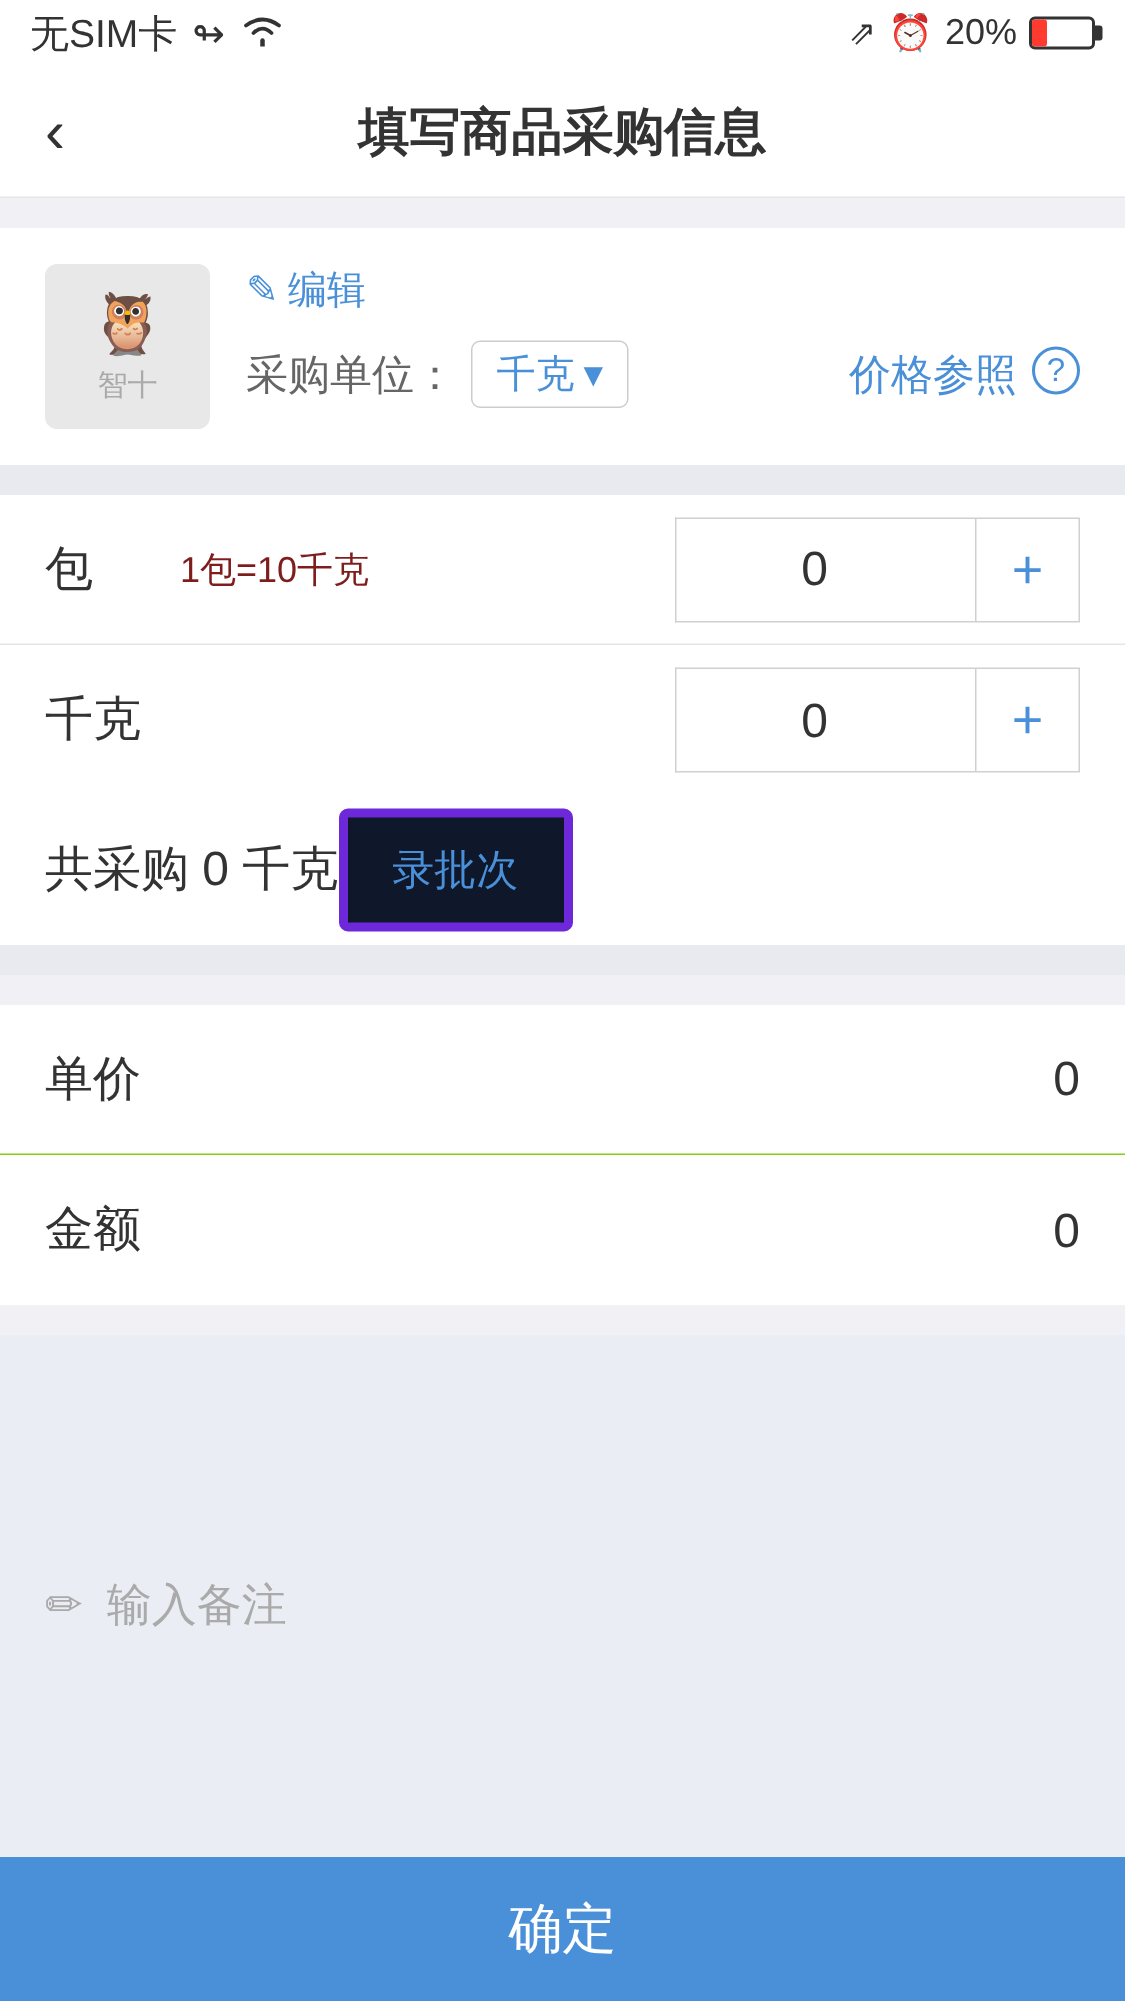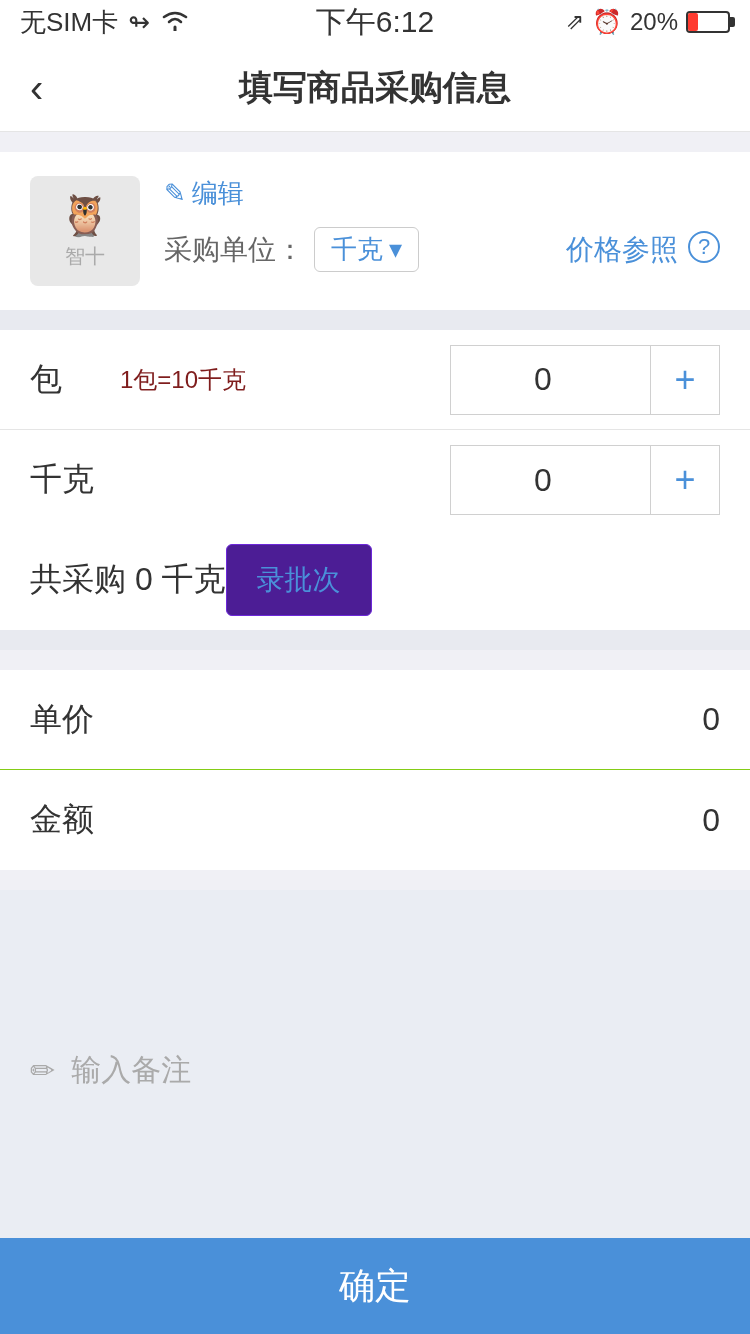--- a/index.html
+++ b/index.html
@@ -243,22 +243,22 @@
       display: flex;
       align-items: center;
       padding: 0 30px;
       height: 100px;
     }
     .total-text {
       font-size: 32px;
       color: #333;
     }
     .record-btn {
-      border: 1px solid #6d28d9;
-      background: #4c1d95;
+      border: 6px solid #6d28d9;
+      background: #0f172a;
       color: #4a90d9;
       font-size: 28px;
       padding: 16px 30px;
       border-radius: 6px;
       cursor: pointer;
     }
 
     
     .price-section {
       background: #fff;
@@ -335,21 +335,20 @@
     <span>无SIM卡</span>
     <span class="wifi-icon">↬</span>
     <span>
       <svg width="30" height="22" viewBox="0 0 30 22">
         <path d="M15 18 L15 22" stroke="#333" stroke-width="3" stroke-linecap="round"></path>
         <path d="M9 13 Q15 7 21 13" stroke="#333" stroke-width="2.5" fill="none" stroke-linecap="round"></path>
         <path d="M4 8 Q15 0 26 8" stroke="#333" stroke-width="2.5" fill="none" stroke-linecap="round"></path>
       </svg>
     </span>
   </div>
-  <div class="status-bar-center">下午6:12</div>
   <div class="status-bar-right">
     <span style="font-size:22px;">⇗</span>
     <span>⏰</span>
     <span>20%</span>
     <span class="battery-icon">
       <span class="battery-fill"></span>
     </span>
   </div>
 </div>
 

